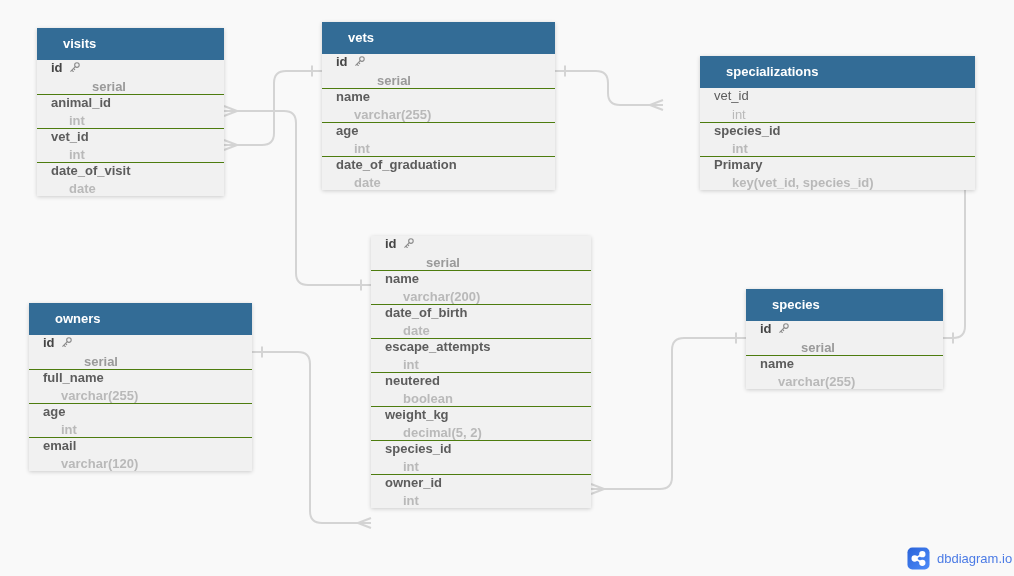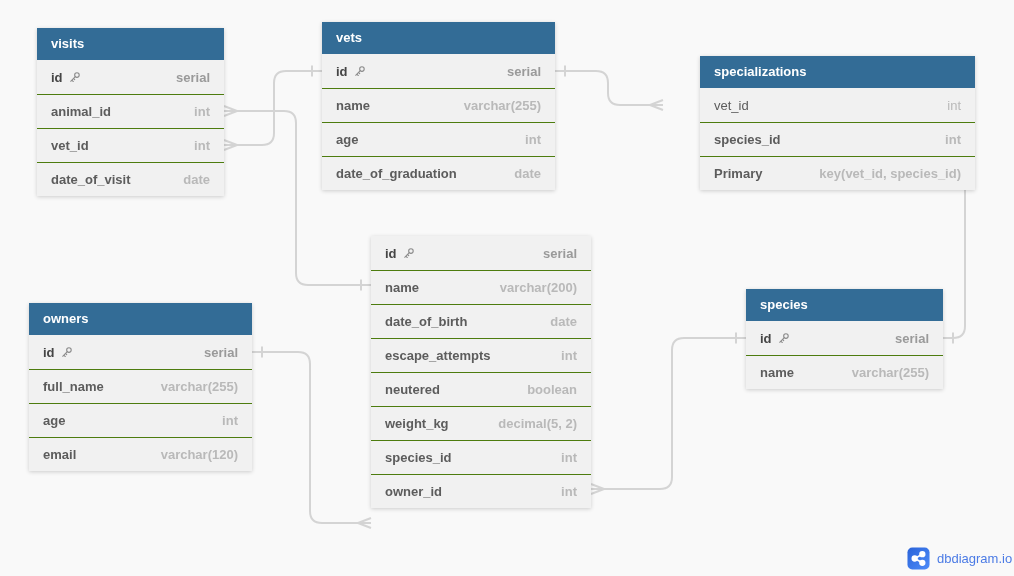--- a/index.html
+++ b/index.html
@@ -20,27 +20,27 @@
     background:var(--canvas-bg);overflow:hidden;
   }
   .rel-layer{position:absolute;left:0;top:0;z-index:1;}
   .rel-layer path{fill:none;stroke:var(--line);stroke-width:2;}
   .db-table{
     position:absolute;z-index:2;background:var(--row-bg);
     box-shadow:0 1px 4px rgba(0,0,0,.18);
   }
   .thead{
     height:32px;line-height:32px;background:var(--header-bg);
-    color:#fff;font-size:13px;font-weight:bold;padding:0 14px;
+    color:#fff;font-size:13px;font-weight:bold;padding:0 26px;
     white-space:nowrap;
   }
   .trow{
-    height:34px;box-sizing:border-box;display:flex;align-items:center;
+    height:34px;box-sizing:border-box;display:flex;align-items:flex-start;
     justify-content:space-between;padding:0 14px;font-size:13px;
-    background:var(--row-bg);white-space:nowrap;
+    background:var(--row-bg);white-space:nowrap;flex-direction:column;
   }
   .trow + .trow{border-top:1px solid #4d7c0f;font-weight:bold;}
   .fname{color:var(--name-color);display:flex;align-items:center;gap:5px;}
   .ftype{color:var(--type-color);text-align:right;margin-left:18px;}
   .trow.pk .fname{color:var(--pk-name-color);font-weight:bold;}
   .trow.pk .ftype{color:var(--pk-type-color);font-weight:bold;margin-left:41px;}
   .key-ic{width:13px;height:13px;stroke:#8a8a8a;stroke-width:2;fill:none;
     stroke-linecap:round;stroke-linejoin:round;}
   .watermark{
     position:absolute;left:907px;top:547px;z-index:3;display:flex;

